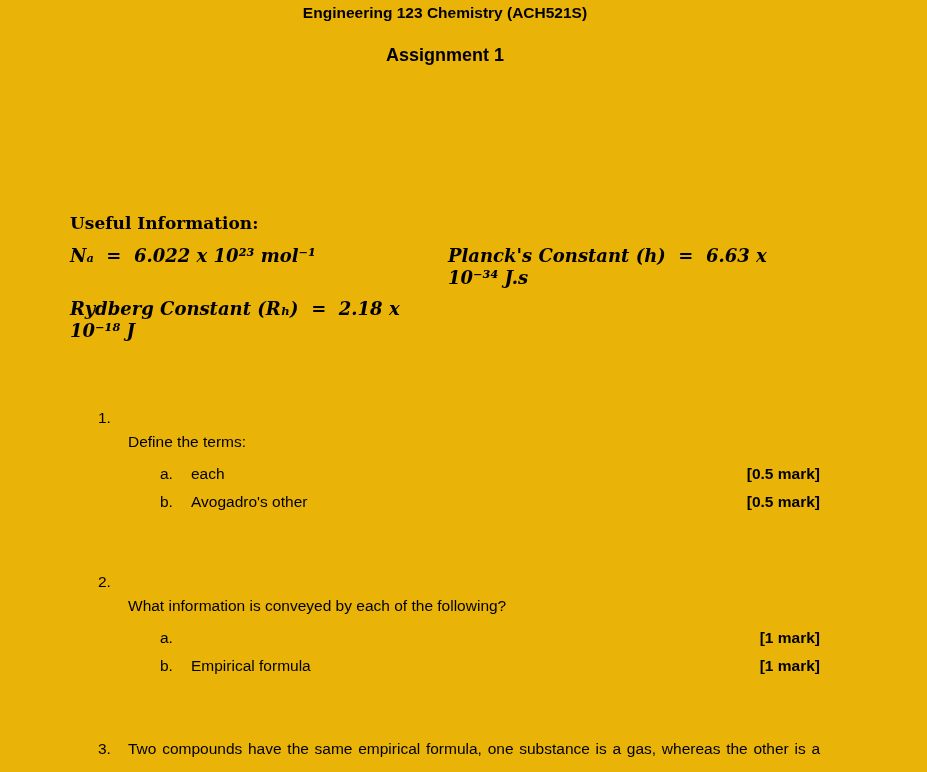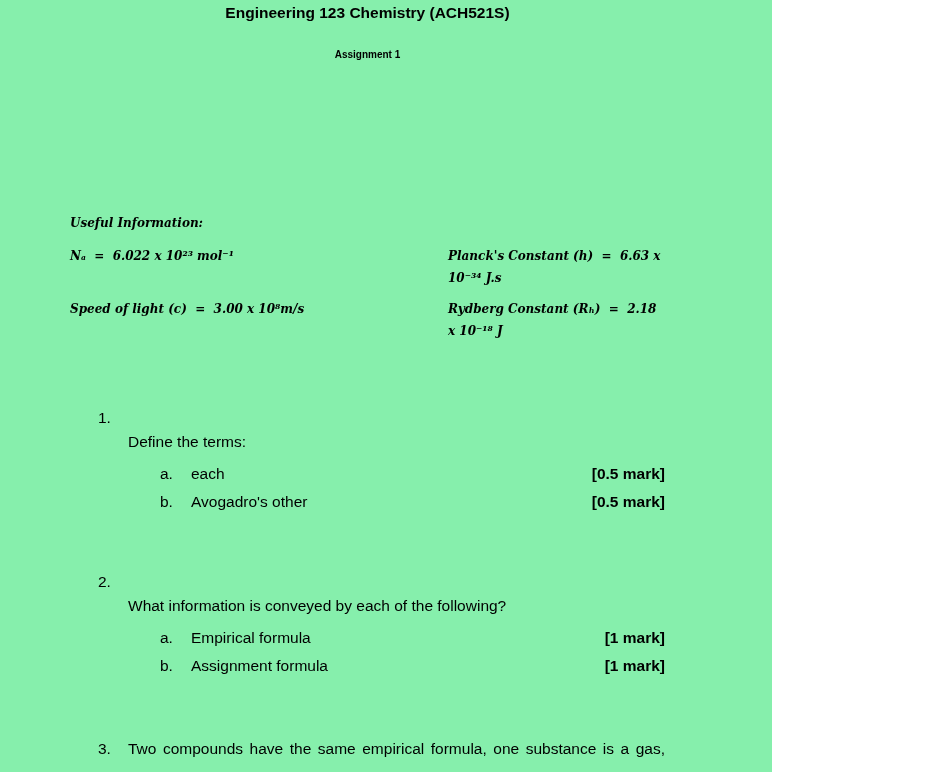--- a/index.html
+++ b/index.html
@@ -5,60 +5,59 @@
   * { margin: 0; padding: 0; box-sizing: border-box; }
   html, body { background: #ffffff; }
   body {
     width: 927px;
     height: 772px;
     color: #000000;
     font-family: "Liberation Sans", sans-serif;
     overflow: hidden;
   }
   .page {
-    width: 772px;
+    width: 927px;
     height: 772px;
-    background: #86efac;
+    background: #eab308;
     overflow: hidden;
   }
   .content {
     margin-left: 70px;
     margin-right: 107px; 
   }
   .doc-title {
     padding-top: 3px;
     text-align: center;
     font-weight: 700;
     font-size: 15.5px;
     line-height: 20px;
   }
   .doc-subtitle {
     margin-top: 22px;
     text-align: center;
     font-weight: 700;
-    font-size: 10px;
+    font-size: 18px;
     line-height: 20px;
   }
   .useful-heading {
     margin-top: 146px;
     font-family: "DejaVu Serif", serif;
     font-weight: 700;
-    font-style: italic;
-    font-size: 12px;
+    font-size: 17px;
     line-height: 24px;
   }
   .constants {
     margin-top: 10px;
     display: grid;
     grid-template-columns: 378px 1fr;
     row-gap: 9px;
     font-family: "DejaVu Serif", serif;
     font-weight: 700;
     font-style: italic;
-    font-size: 12px;
+    font-size: 18px;
     line-height: 22px;
   }
   .constant { white-space: pre-wrap; }
   .questions {
     margin-left: 28px; 
     font-size: 15.5px;
   }
   .question-block.q1 { margin-top: 66px; }
   .question-block.q2 { margin-top: 56px; }
   .question-block.q3 { margin-top: 55px; }
@@ -96,21 +95,20 @@
   <div class="content">
 
     <div class="doc-title">Engineering 123 Chemistry (ACH521S)</div>
     <div class="doc-subtitle">Assignment 1</div>
 
     <div class="useful-heading">Useful Information:</div>
 
     <div class="constants">
       <div class="constant">Nₐ  =  6.022 x 10²³ mol⁻¹</div>
       <div class="constant">Planck's Constant (h)  =  6.63 x 10⁻³⁴ J.s</div>
-      <div class="constant">Speed of light (c)  =  3.00 x 10⁸m/s</div>
       <div class="constant">Rydberg Constant (Rₕ)  =  2.18 x 10⁻¹⁸ J</div>
     </div>
 
     <div class="questions">
 
       <div class="question-block q1">
         <div class="q-row">
           <span class="q-num">1.</span>
           <span class="q-text">Define the terms:</span>
         </div>
@@ -131,27 +129,26 @@
       </div>
 
       <div class="question-block q2">
         <div class="q-row">
           <span class="q-num">2.</span>
           <span class="q-text">What information is conveyed by each of the following?</span>
         </div>
         <div class="subitems">
           <div class="subitem">
             <span class="sub-letter">a.</span>
-            <span class="sub-text">Empirical formula</span>
             <span class="sub-spacer"></span>
             <span class="sub-mark">[1 mark]</span>
           </div>
           <div class="subitem">
             <span class="sub-letter">b.</span>
-            <span class="sub-text">Assignment formula</span>
+            <span class="sub-text">Empirical formula</span>
             <span class="sub-spacer"></span>
             <span class="sub-mark">[1 mark]</span>
           </div>
         </div>
       </div>
 
       <div class="question-block q3">
         <div class="q-row">
           <span class="q-num">3.</span>
           <span class="q-body">

